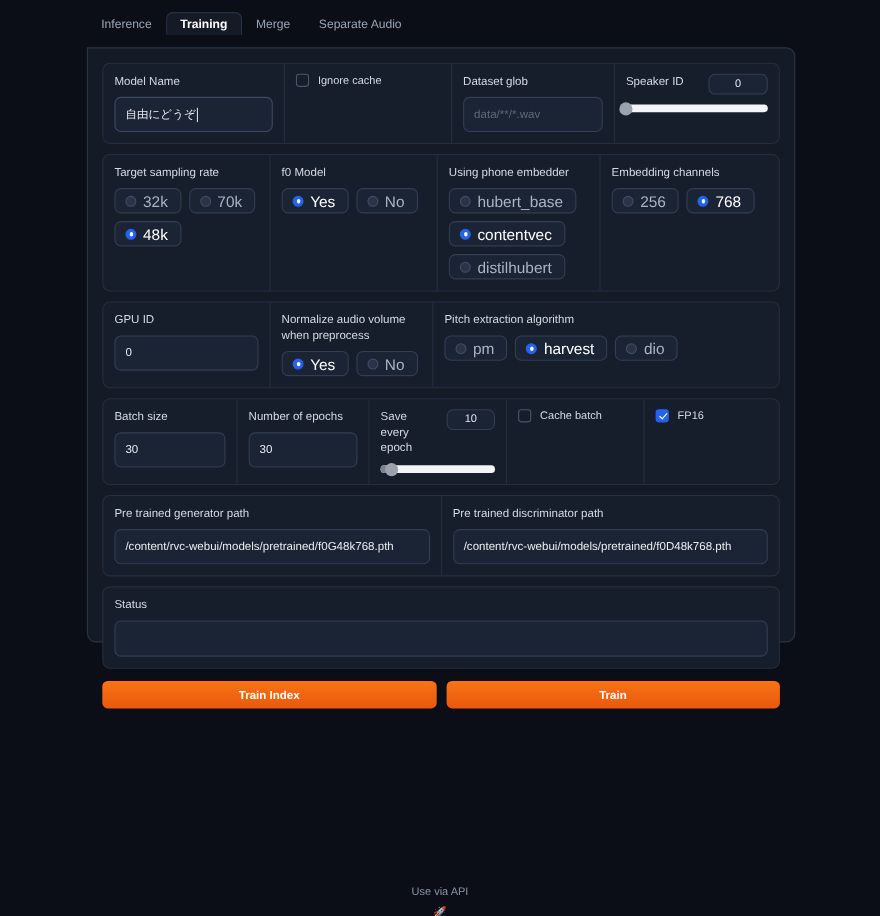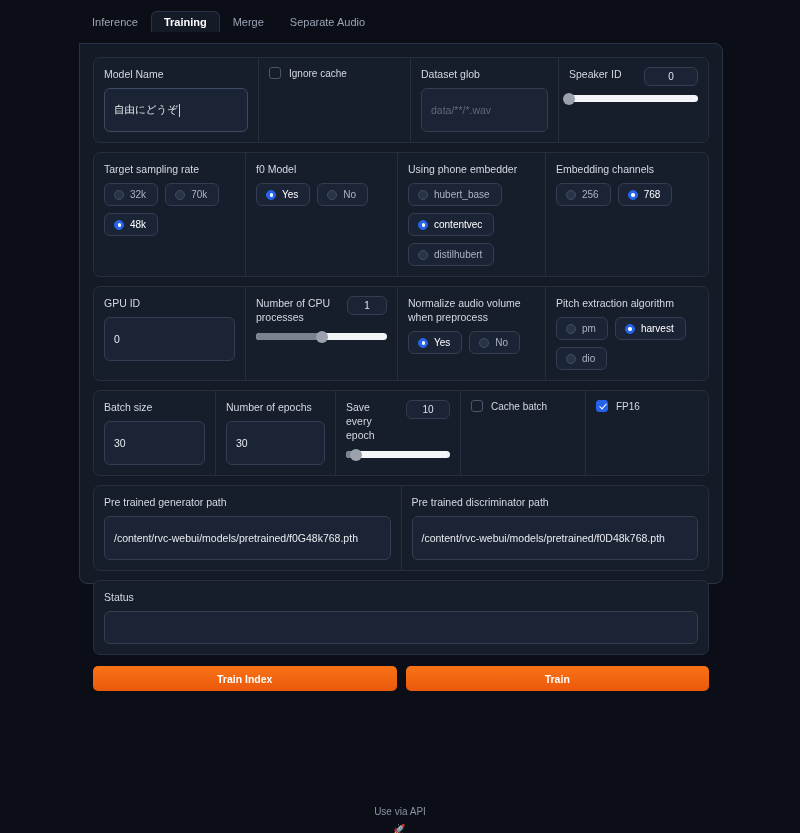--- a/index.html
+++ b/index.html
@@ -69,21 +69,21 @@
     margin-bottom: 7px;
     line-height: 14px;
   }
   .lbl.tall { min-height: 28px; }
 
   
   .textbox {
     background: #1b2434;
     border: 1px solid #333e52;
     border-radius: 6px;
-    height: 44px;
+    height: 32px;
     display: flex; align-items: center;
     padding: 0 9px;
     font-size: 10.5px;
     color: #e8ebf0;
     white-space: nowrap; overflow: hidden;
   }
   .textbox.focused { border-color: #3c4a63; }
   .textbox.placeholder { color: #5d6879; }
   .caret {
     display: inline-block;
@@ -100,21 +100,21 @@
 
   
   .chips { display: flex; flex-wrap: wrap; gap: 7px; }
   .chip {
     display: inline-flex; align-items: center; gap: 6px;
     background: #1b2434;
     border: 1px solid #333e52;
     border-radius: 6px;
     height: 23px;
     padding: 0 11px 0 9px;
-    font-size: 10px;
+    font-size: 14px;
     color: #aab3c2;
     cursor: pointer;
     white-space: nowrap;
   }
   .chip .dot {
     width: 10px; height: 10px;
     border-radius: 50%;
     background: #2a3447;
     border: 1px solid #404d66;
     flex: none;
@@ -321,30 +321,20 @@
             </div>
         </div>
       </div>
     </div>
 
     <div class="rowbox">
       <div class="cell" style="flex:0 0 152px;">
         <div class="lbl">GPU ID</div>
         <div class="textbox">0</div>
       </div>
-      <div class="cell" style="flex:0 0 152px;">
-        <div class="sliderhead">
-          <div class="lbl tall" style="margin-bottom:0;">Number of CPU processes</div>
-          <div class="numbox" style="min-width:40px;">1</div>
-        </div>
-        <div class="track">
-          <div class="fill" style="width:50%"></div>
-          <div class="thumb" style="left:50%"></div>
-        </div>
-      </div>
       <div class="cell" style="flex:0 0 148px;">
         <div class="lbl tall">Normalize audio volume when preprocess</div>
         <div class="chips">
           <div class="chip sel">
               <span class="dot"></span>
               <span>Yes</span>
             </div>
           <div class="chip">
               <span class="dot"></span>
               <span>No</span>

